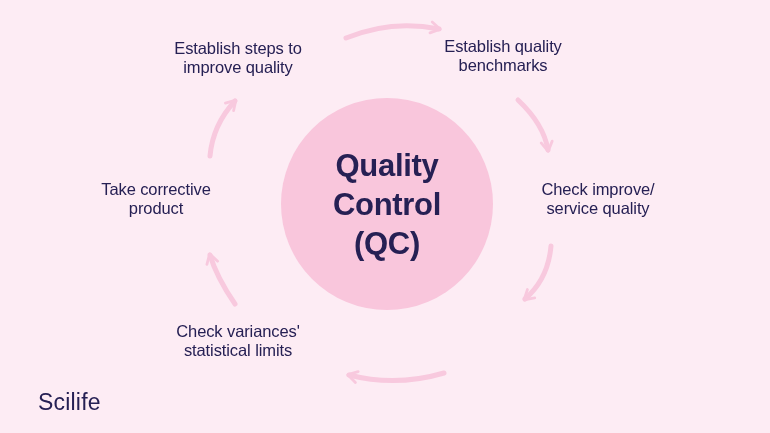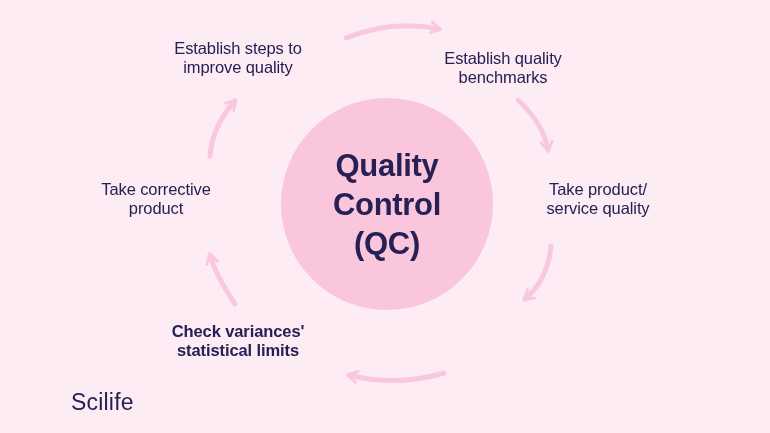--- a/index.html
+++ b/index.html
@@ -61,34 +61,33 @@
     position: absolute;
     width: 214px;
     text-align: center;
     font-size: 16.5px;
     line-height: 18.5px;
     color: var(--text);
     white-space: pre-line;
     letter-spacing: -0.1px;
   }
   .label-establish-steps      { left: 131px; top: 39px;  }
-  .label-establish-benchmarks { left: 396px; top: 49px;  }
+  .label-establish-benchmarks { left: 396px; top: 37px;  }
   .label-check-product        { left: 491px; top: 180px; }
   .label-analyze-variance     { left: 397px; top: 322px; }
-  .label-check-variances      { left: 131px; top: 322px; font-weight: bold; }
+  .label-check-variances      { left: 131px; top: 322px; }
   .label-take-corrective      { left: 49px;  top: 180px; }
   .logo {
     position: absolute;
     left: 38px;
     top: 389px;
     font-size: 23px;
     font-weight: 500;
     letter-spacing: 0.2px;
     color: var(--text);
-    margin-left: 33px;
   }
 </style>
 </head>
 <body>
 
 <div class="canvas">
 
   <svg class="arrows-layer" viewBox="0 0 770 433" xmlns="http://www.w3.org/2000/svg">
     <defs>
       <marker id="head" viewBox="0 0 10 10" refX="7.2" refY="5" markerWidth="3.1" markerHeight="3.1" orient="auto">
@@ -108,21 +107,21 @@
 Control
 (QC)</div>
   </div>
 
   <div class="step-label label-establish-steps">Establish steps to
 improve quality</div>
 
   <div class="step-label label-establish-benchmarks">Establish quality
 benchmarks</div>
 
-  <div class="step-label label-check-product">Take product/
+  <div class="step-label label-check-product">Check improve/
 service quality</div>
 
 
   <div class="step-label label-check-variances">Check variances'
 statistical limits</div>
 
   <div class="step-label label-take-corrective">Take corrective
 product</div>
 
   <div class="logo">Scilife</div>

